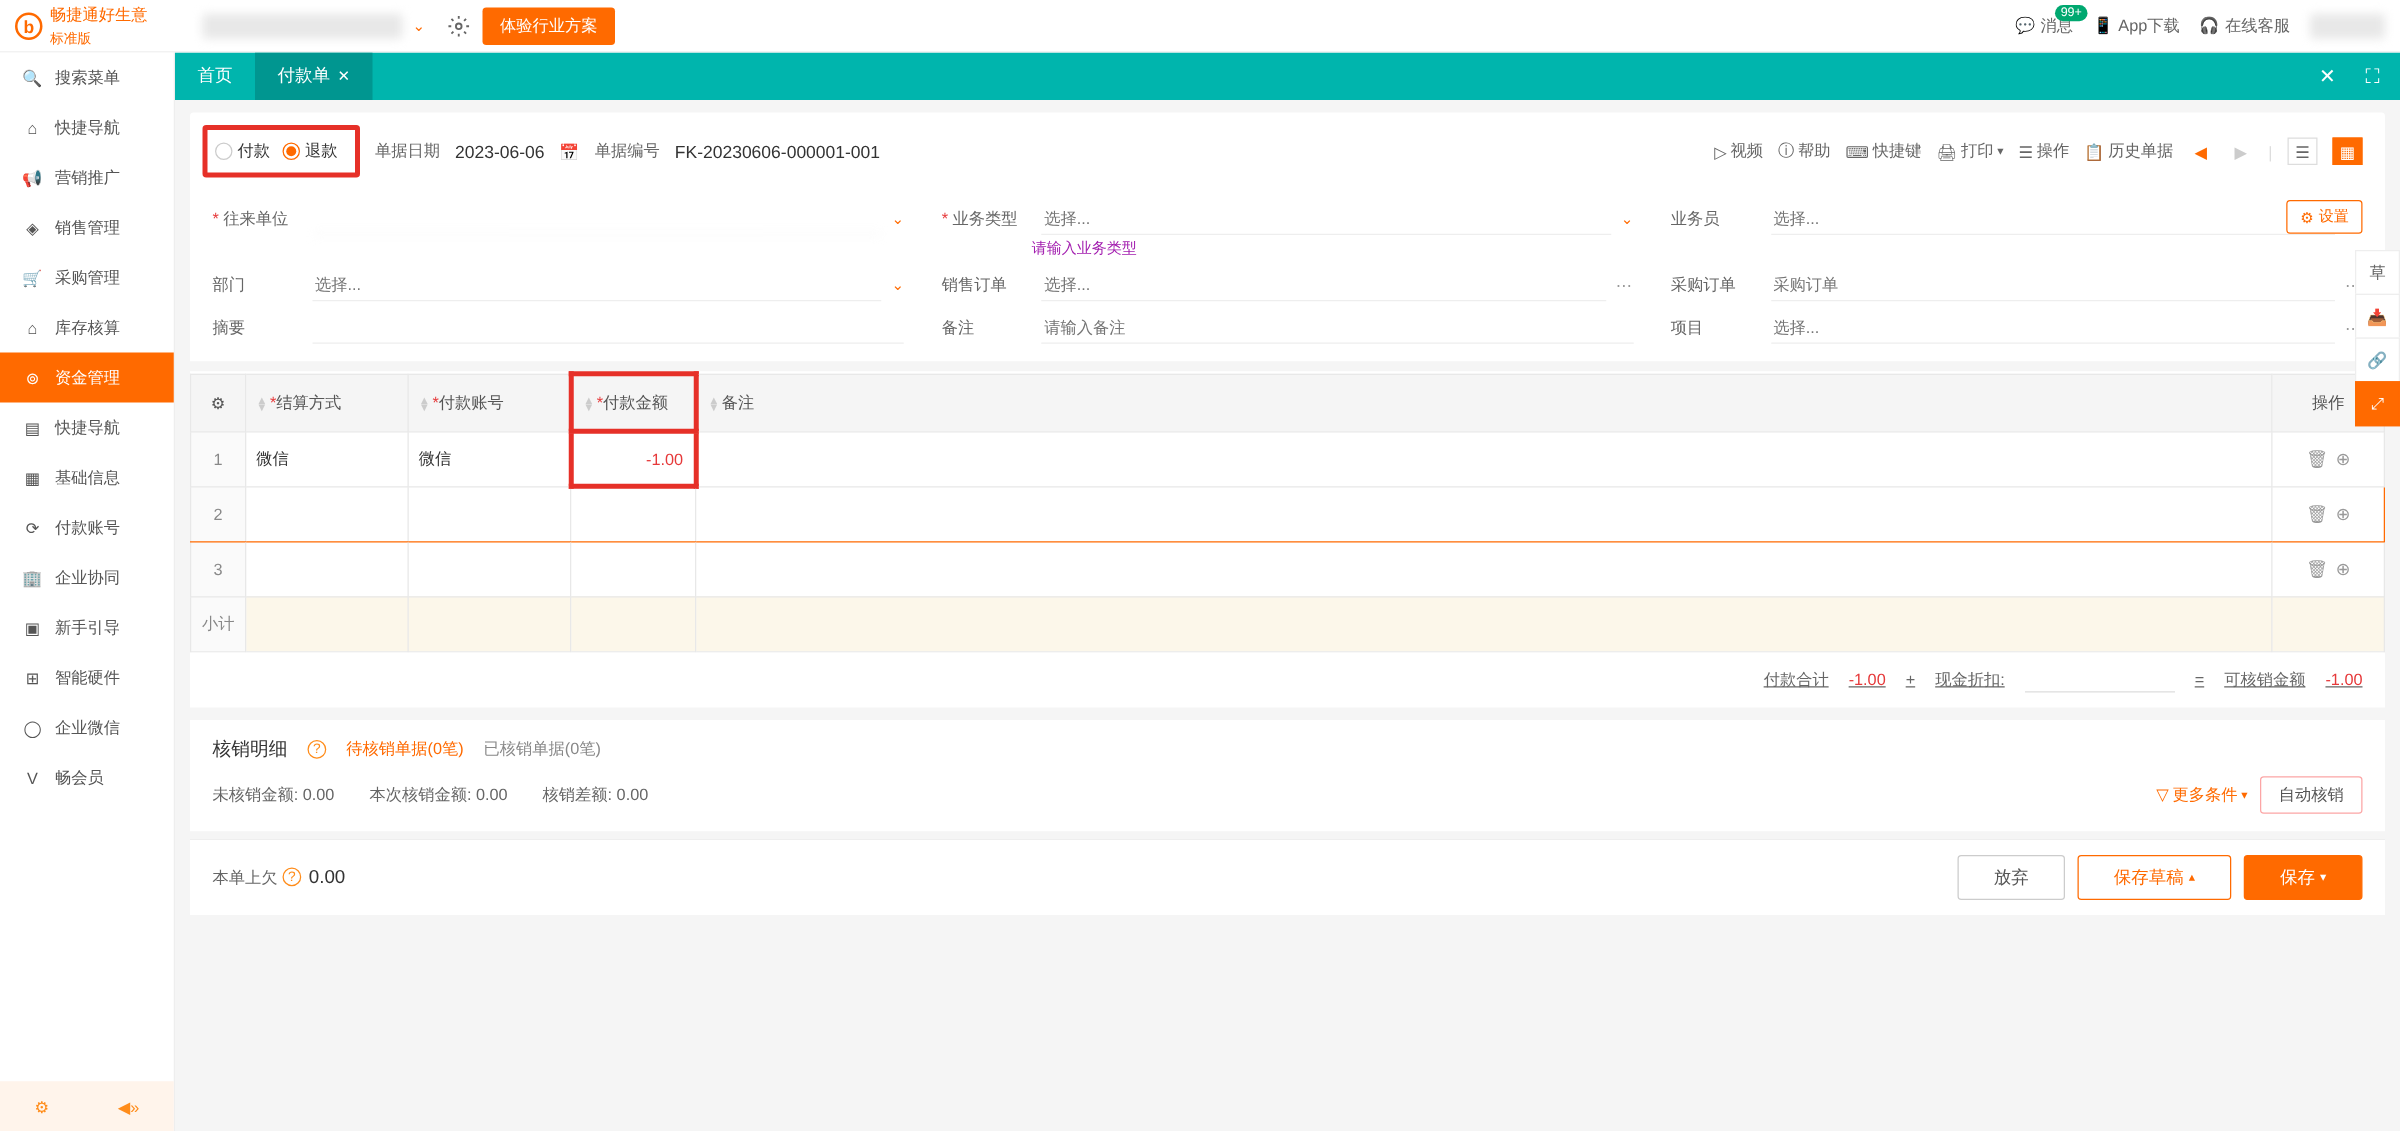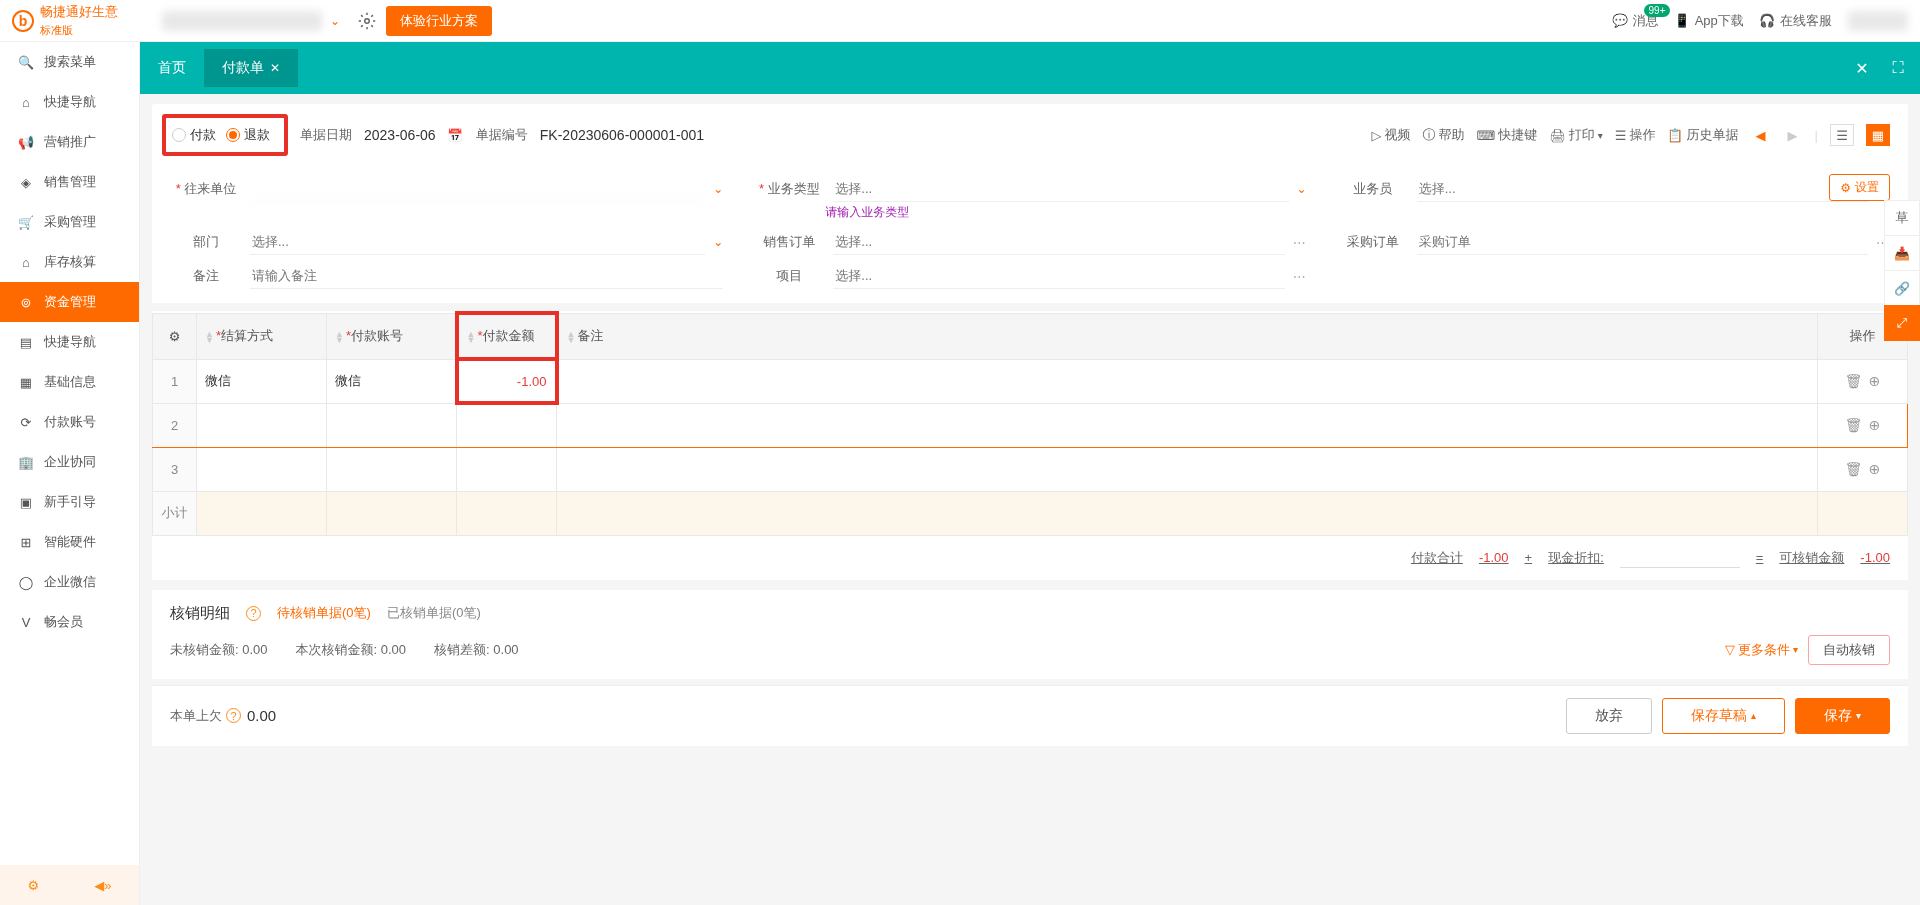--- a/index.html
+++ b/index.html
@@ -29,21 +29,21 @@
 .menu-item { display: flex; align-items: center; gap: 10px; padding: 11px 18px; color: #555; cursor: pointer; font-size: 13px; }
 .menu-item.active { background: #ff6a00; color: #fff; }
 .menu-icon { width: 16px; height: 16px; display: flex; align-items: center; justify-content: center; }
 .sidebar-footer { margin-top: auto; height: 40px; display: flex; align-items: center; justify-content: space-around; background: #fff4eb; }
 .sidebar-footer span { color: #ff8c1a; cursor: pointer; }
 
 
 .main { flex: 1; display: flex; flex-direction: column; background: #f5f5f5; overflow: hidden; position: relative; }
 
 
-.teal-tabs { height: 52px; background: #00b5ad; display: flex; align-items: center; }
+.teal-tabs { height: 38px; background: #00b5ad; display: flex; align-items: center; }
 .teal-tab { padding: 0 18px; height: 38px; display: flex; align-items: center; gap: 6px; color: #fff; cursor: pointer; font-size: 14px; }
 .teal-tab.active { background: #009690; }
 .tab-close { font-size: 12px; cursor: pointer; }
 .teal-right { margin-left: auto; display: flex; align-items: center; gap: 4px; padding-right: 6px; }
 .teal-icon-btn { width: 32px; height: 32px; display: flex; align-items: center; justify-content: center; color: #fff; cursor: pointer; font-size: 16px; }
 
 
 .toolbar { background: #fff; padding: 10px 18px; display: flex; align-items: center; gap: 12px; margin: 10px 12px 0; border-radius: 3px 3px 0 0; }
 .radio-group { display: flex; align-items: center; gap: 10px; border: 4px solid #e63028; padding: 8px 14px 8px 6px; border-radius: 3px; margin-left: -8px; }
 .radio-item { display: flex; align-items: center; gap: 4px; cursor: pointer; }
@@ -56,21 +56,21 @@
 .toolbar-right { margin-left: auto; display: flex; align-items: center; gap: 12px; color: #666; }
 .tb-link { display: flex; align-items: center; gap: 3px; cursor: pointer; font-size: 13px; }
 .nav-arrow { width: 20px; height: 20px; display: flex; align-items: center; justify-content: center; color: #ff6a00; cursor: pointer; }
 .nav-arrow.disabled { color: #ccc; }
 .view-toggle { width: 24px; height: 22px; display: flex; align-items: center; justify-content: center; border: 1px solid #ddd; cursor: pointer; }
 .view-toggle.active { background: #ff6a00; border-color: #ff6a00; color: #fff; }
 
 
 .form-section { background: #fff; padding: 10px 18px 14px; margin: 0 12px; display: grid; grid-template-columns: 1fr 1fr 1fr; gap: 8px 30px; position: relative; }
 .form-row { display: flex; align-items: center; gap: 8px; }
-.form-row .lbl { width: 72px; text-align: center; color: #666; font-size: 13px; flex-shrink: 0; }
+.form-row .lbl { width: 72px; text-align: left; color: #666; font-size: 13px; flex-shrink: 0; }
 .form-row .req::before { content: '* '; color: #e6393a; }
 .form-row .inp { flex: 1; border: none; border-bottom: 1px solid #eee; padding: 5px 2px; font-size: 13px; color: #999; background: transparent; }
 .form-row .sel-icon { color: #ff6a00; cursor: pointer; font-size: 12px; }
 .form-row .dots { color: #999; cursor: pointer; letter-spacing: 1px; }
 .err-msg { color: #a21caf; font-size: 12px; grid-column: 2; margin-left: 72px; margin-top: -6px; }
 .settings-btn { position: absolute; right: 18px; top: 8px; border: 1px solid #ff6a00; color: #ff6a00; background: #fff; padding: 4px 10px; border-radius: 3px; font-size: 12px; cursor: pointer; display: flex; align-items: center; gap: 4px; }
 
 
 .table-wrap { background: #fff; margin: 8px 12px 0; }
 .tbl { width: 100%; border-collapse: collapse; font-size: 13px; }
@@ -336,20 +336,24 @@
         <span class="lbl">销售订单</span>
         <input class="inp" placeholder="选择..." style="">
         <span class="dots">⋯</span>
       </div>
       <div class="form-row">
         <span class="lbl">采购订单</span>
         <input class="inp" placeholder="采购订单" style="">
         <span class="dots">⋯</span>
       </div>
 
+      <div class="form-row">
+        <span class="lbl">摘要</span>
+        <input class="inp" style="">
+      </div>
       <div class="form-row">
         <span class="lbl">备注</span>
         <input class="inp" placeholder="请输入备注" style="">
       </div>
       <div class="form-row">
         <span class="lbl">项目</span>
         <input class="inp" placeholder="选择..." style="">
         <span class="dots">⋯</span>
       </div>
 

